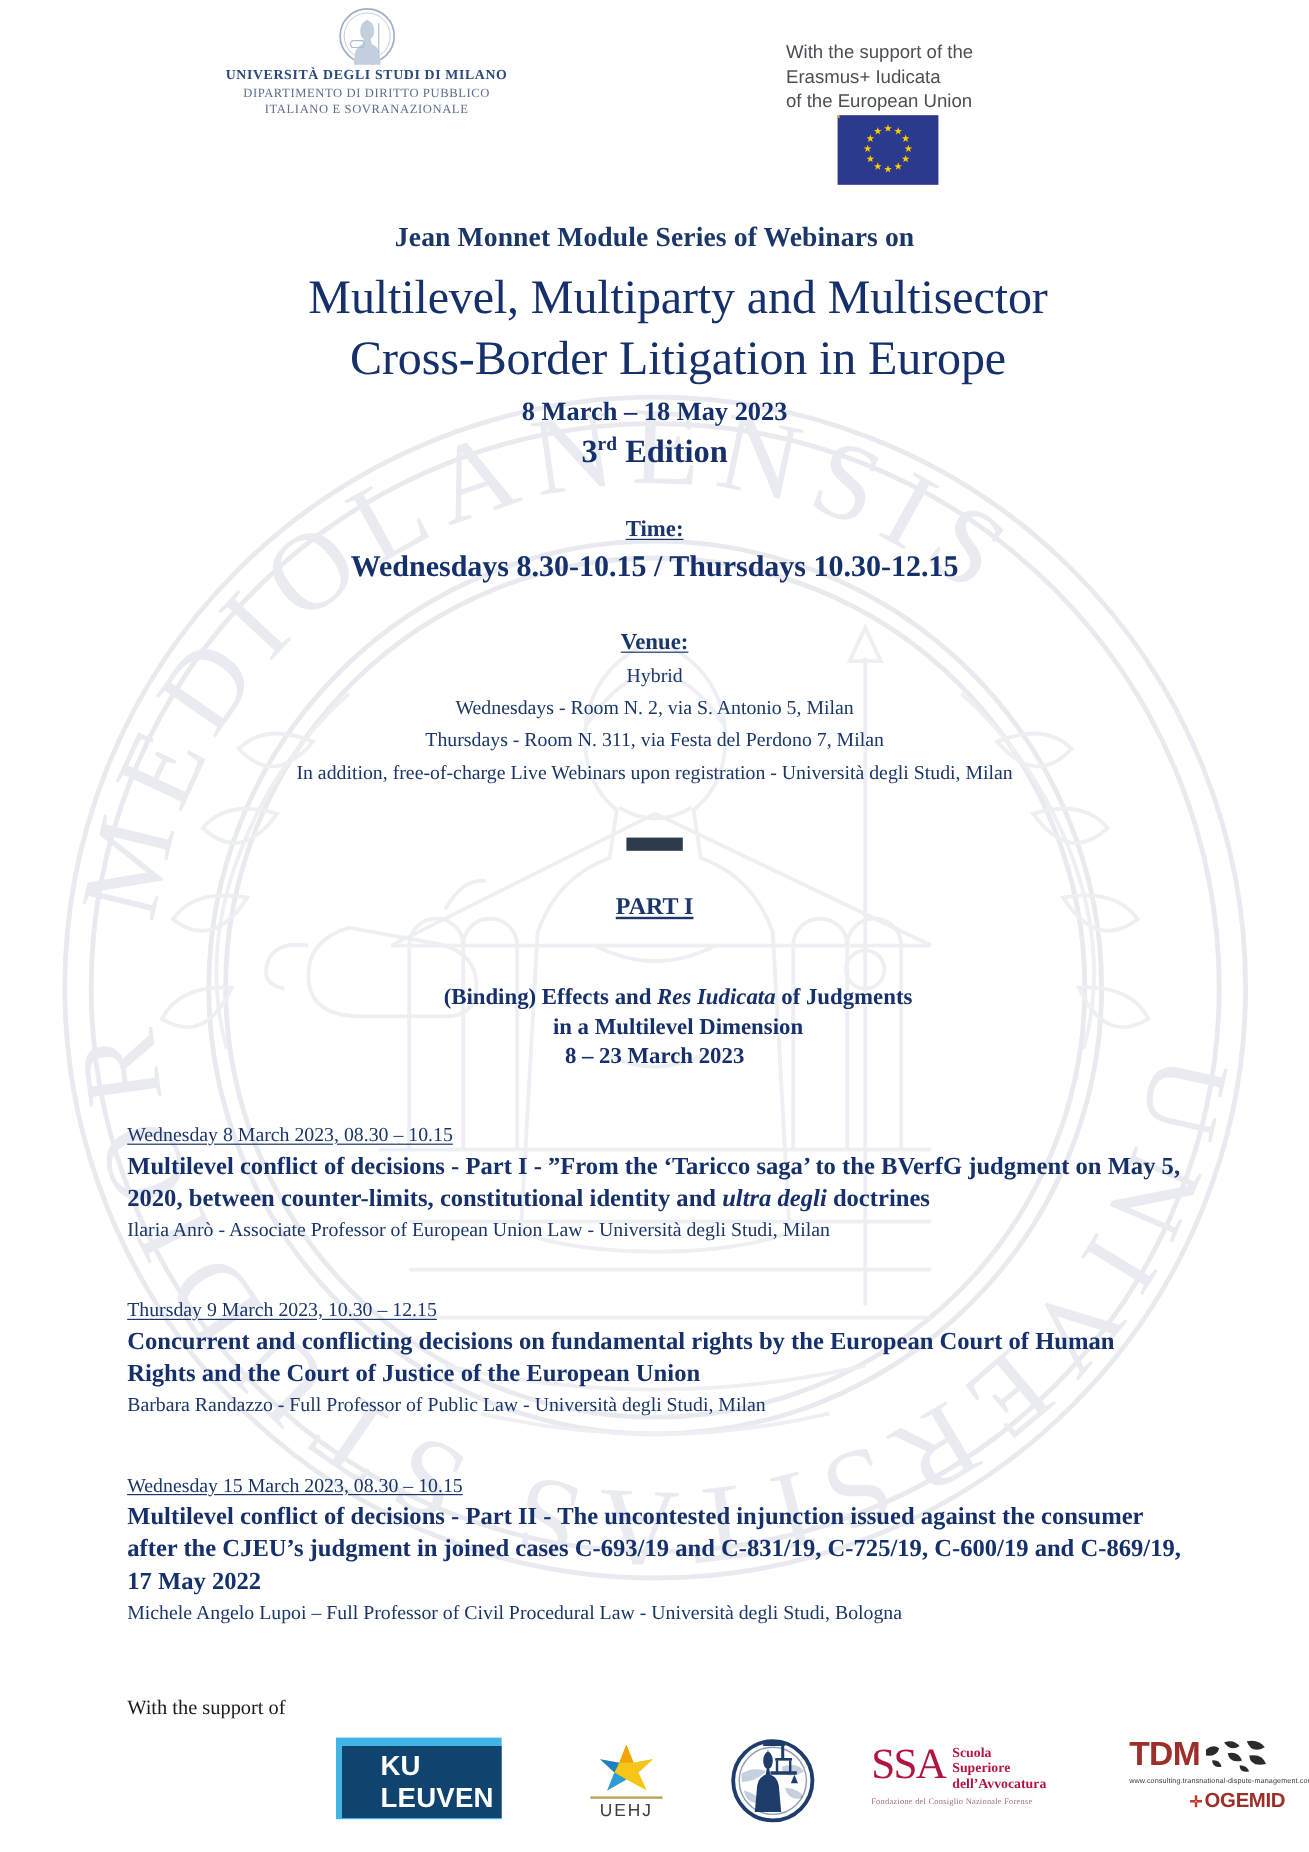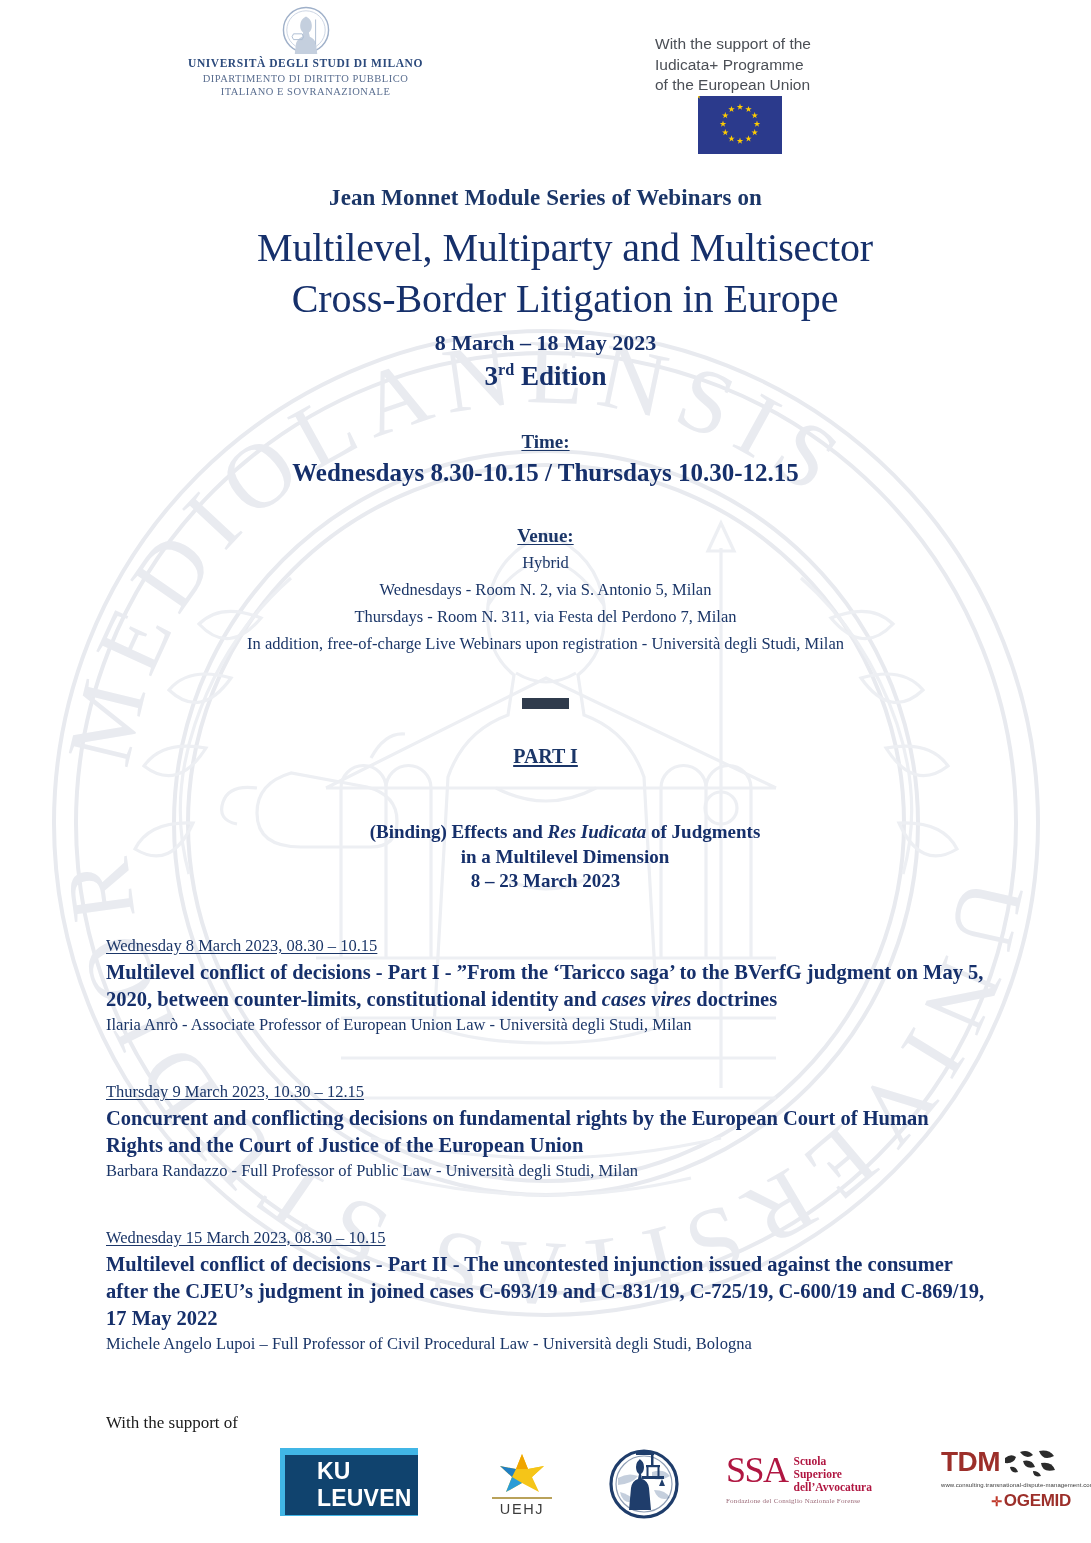--- a/index.html
+++ b/index.html
@@ -272,21 +272,21 @@
     <div class="unimi-l1">UNIVERSITÀ DEGLI STUDI DI MILANO</div>
     <div class="unimi-l2">
       <div>DIPARTIMENTO DI DIRITTO PUBBLICO</div>
       <div>ITALIANO E SOVRANAZIONALE</div>
     </div>
   </div>
 
   <div id="erasmus">
     <div id="erasmus-text">
       <div>With the support of the</div>
-      <div>Iudicata+ Programme</div>
+      <div>Erasmus+ Iudicata</div>
       <div>of the European Union</div>
     </div>
     <div id="eu-flag">
       <svg viewBox="0 0 84 58" style="position:absolute;inset:0;width:100%;height:100%">
         <g fill="#ffcc00">
           <g id="s">
               <polygon points="0,-3.4 0.8,-1.05 3.23,-1.05 1.26,0.4 2.0,2.75 0,1.3 -2.0,2.75 -1.26,0.4 -3.23,-1.05 -0.8,-1.05"></polygon>
             </g>
           <use href="#s" x="42" y="11"></use>
           <use href="#s" x="50.5" y="13.3"></use>
@@ -333,21 +333,21 @@
   <div id="part-title" class="ctr">
     <div><span>(Binding) Effects and </span><em>Res Iudicata</em><span> of Judgments</span></div>
     <div>in a Multilevel Dimension</div>
   </div>
   <div id="part-dates" class="ctr">8 – 23 March 2023</div>
 
   <div id="sessions">
 
     <div class="session">
       <div><span class="s-when">Wednesday 8 March 2023, 08.30 – 10.15</span></div>
-      <div class="s-title"><span>Multilevel conflict of decisions - Part I - ”From the ‘Taricco saga’ to the BVerfG judgment on May 5, 2020, between counter-limits, constitutional identity and </span><em>cases vires</em><span> doctrines</span></div>
+      <div class="s-title"><span>Multilevel conflict of decisions - Part I - ”From the ‘Taricco saga’ to the BVerfG judgment on May 5, 2020, between counter-limits, constitutional identity and </span><em>ultra degli</em><span> doctrines</span></div>
       <div class="s-speaker">Ilaria Anrò - Associate Professor of European Union Law - Università degli Studi, Milan</div>
     </div>
 
     <div class="session">
       <div><span class="s-when">Thursday 9 March 2023, 10.30 – 12.15</span></div>
       <div class="s-title"><span>Concurrent and conflicting decisions on fundamental rights by the European Court of Human Rights and the Court of Justice of the European Union</span><em></em><span></span></div>
       <div class="s-speaker">Barbara Randazzo - Full Professor of Public Law - Università degli Studi, Milan</div>
     </div>
 
     <div class="session">

